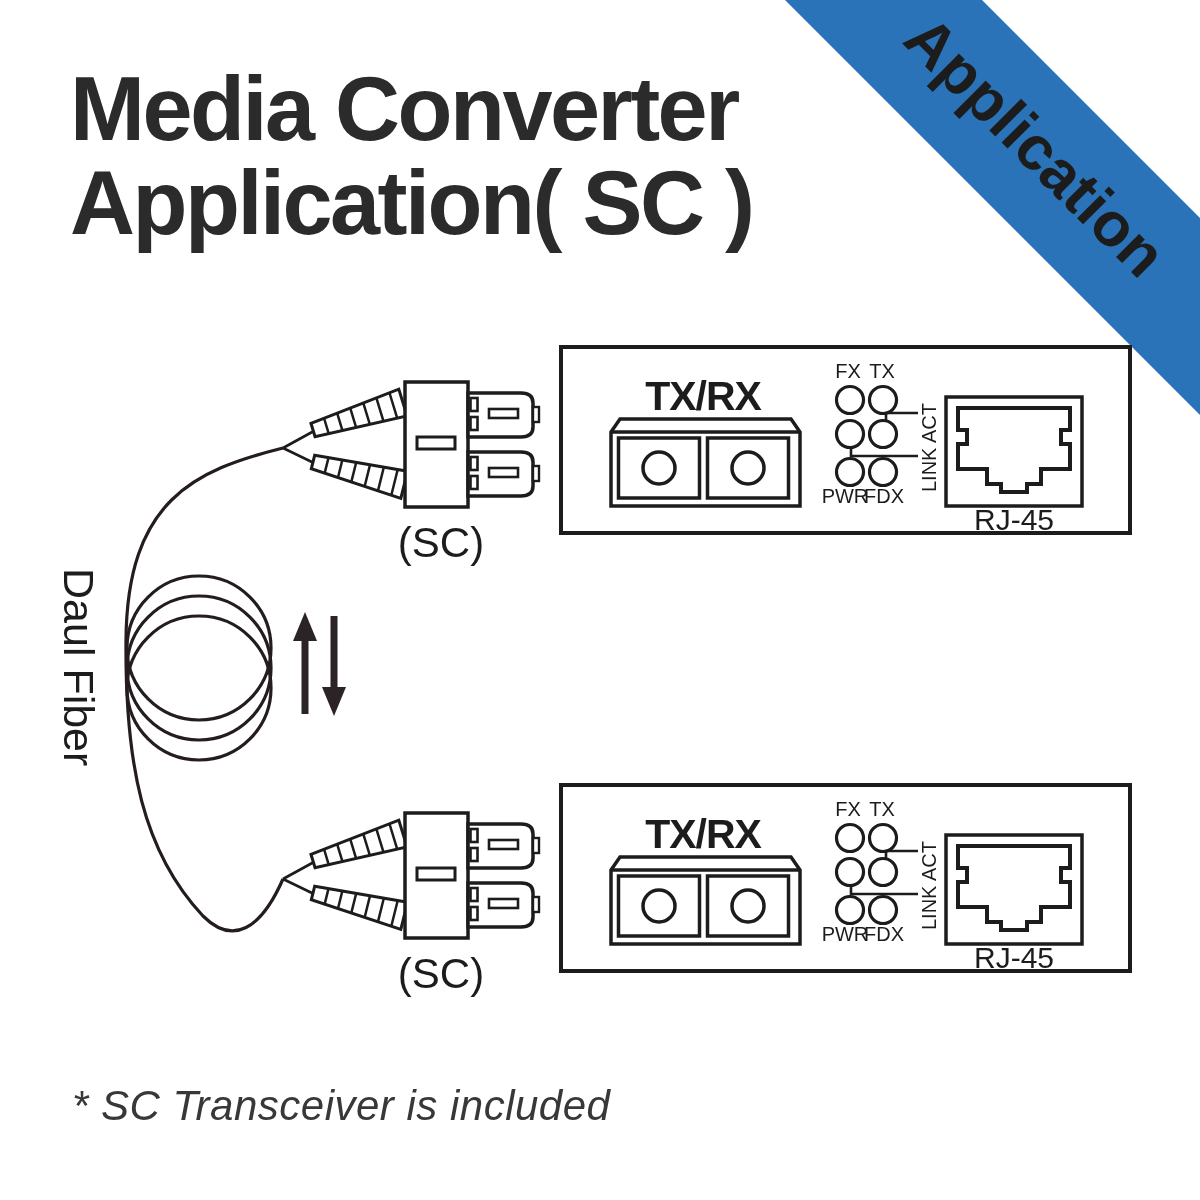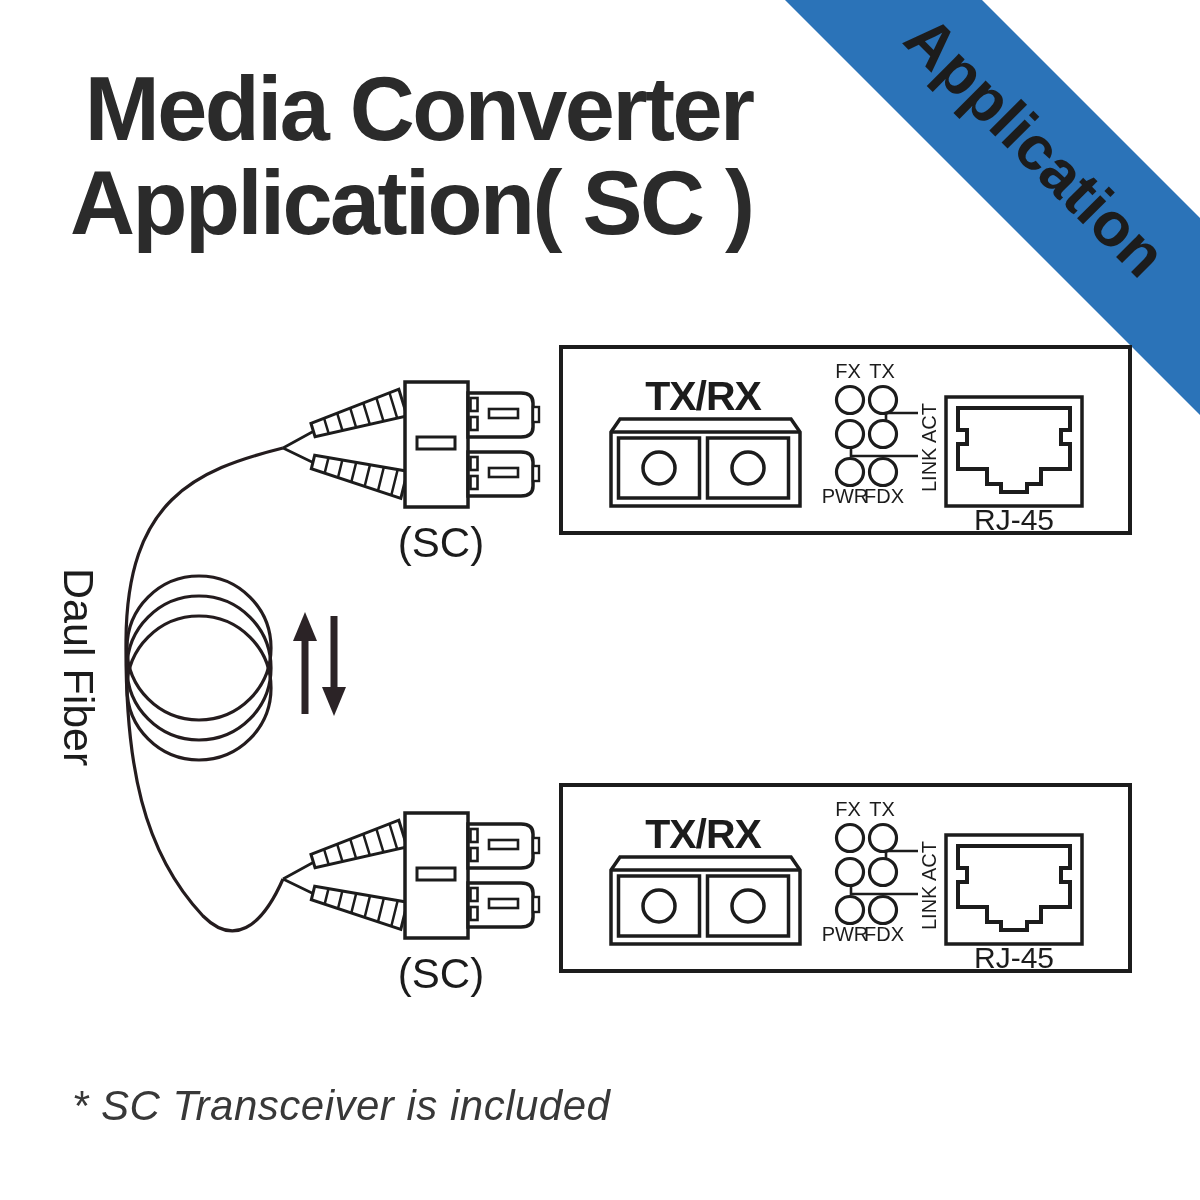--- a/index.html
+++ b/index.html
@@ -1,18 +1,18 @@
 <!DOCTYPE html>
 <html><head>
 <meta charset="utf-8">
 <style>
   html,body{margin:0;padding:0;background:#fff;}
   .canvas{
     position:relative;width:1200px;height:1167px;background:#ffffff;
-    overflow:hidden;font-family:"Liberation Sans", sans-serif;text-align:right;
+    overflow:hidden;font-family:"Liberation Sans", sans-serif;
   }
   .title{
     position:absolute;left:70px;top:62px;
     font-size:90px;font-weight:700;letter-spacing:-2.5px;
     line-height:94px;color:#2b2b2b;white-space:nowrap;
   }
   .footnote{
     position:absolute;left:72px;top:1082px;
     font-size:42px;font-weight:400;color:#383838;letter-spacing:0.5px;font-style:italic;
   }

